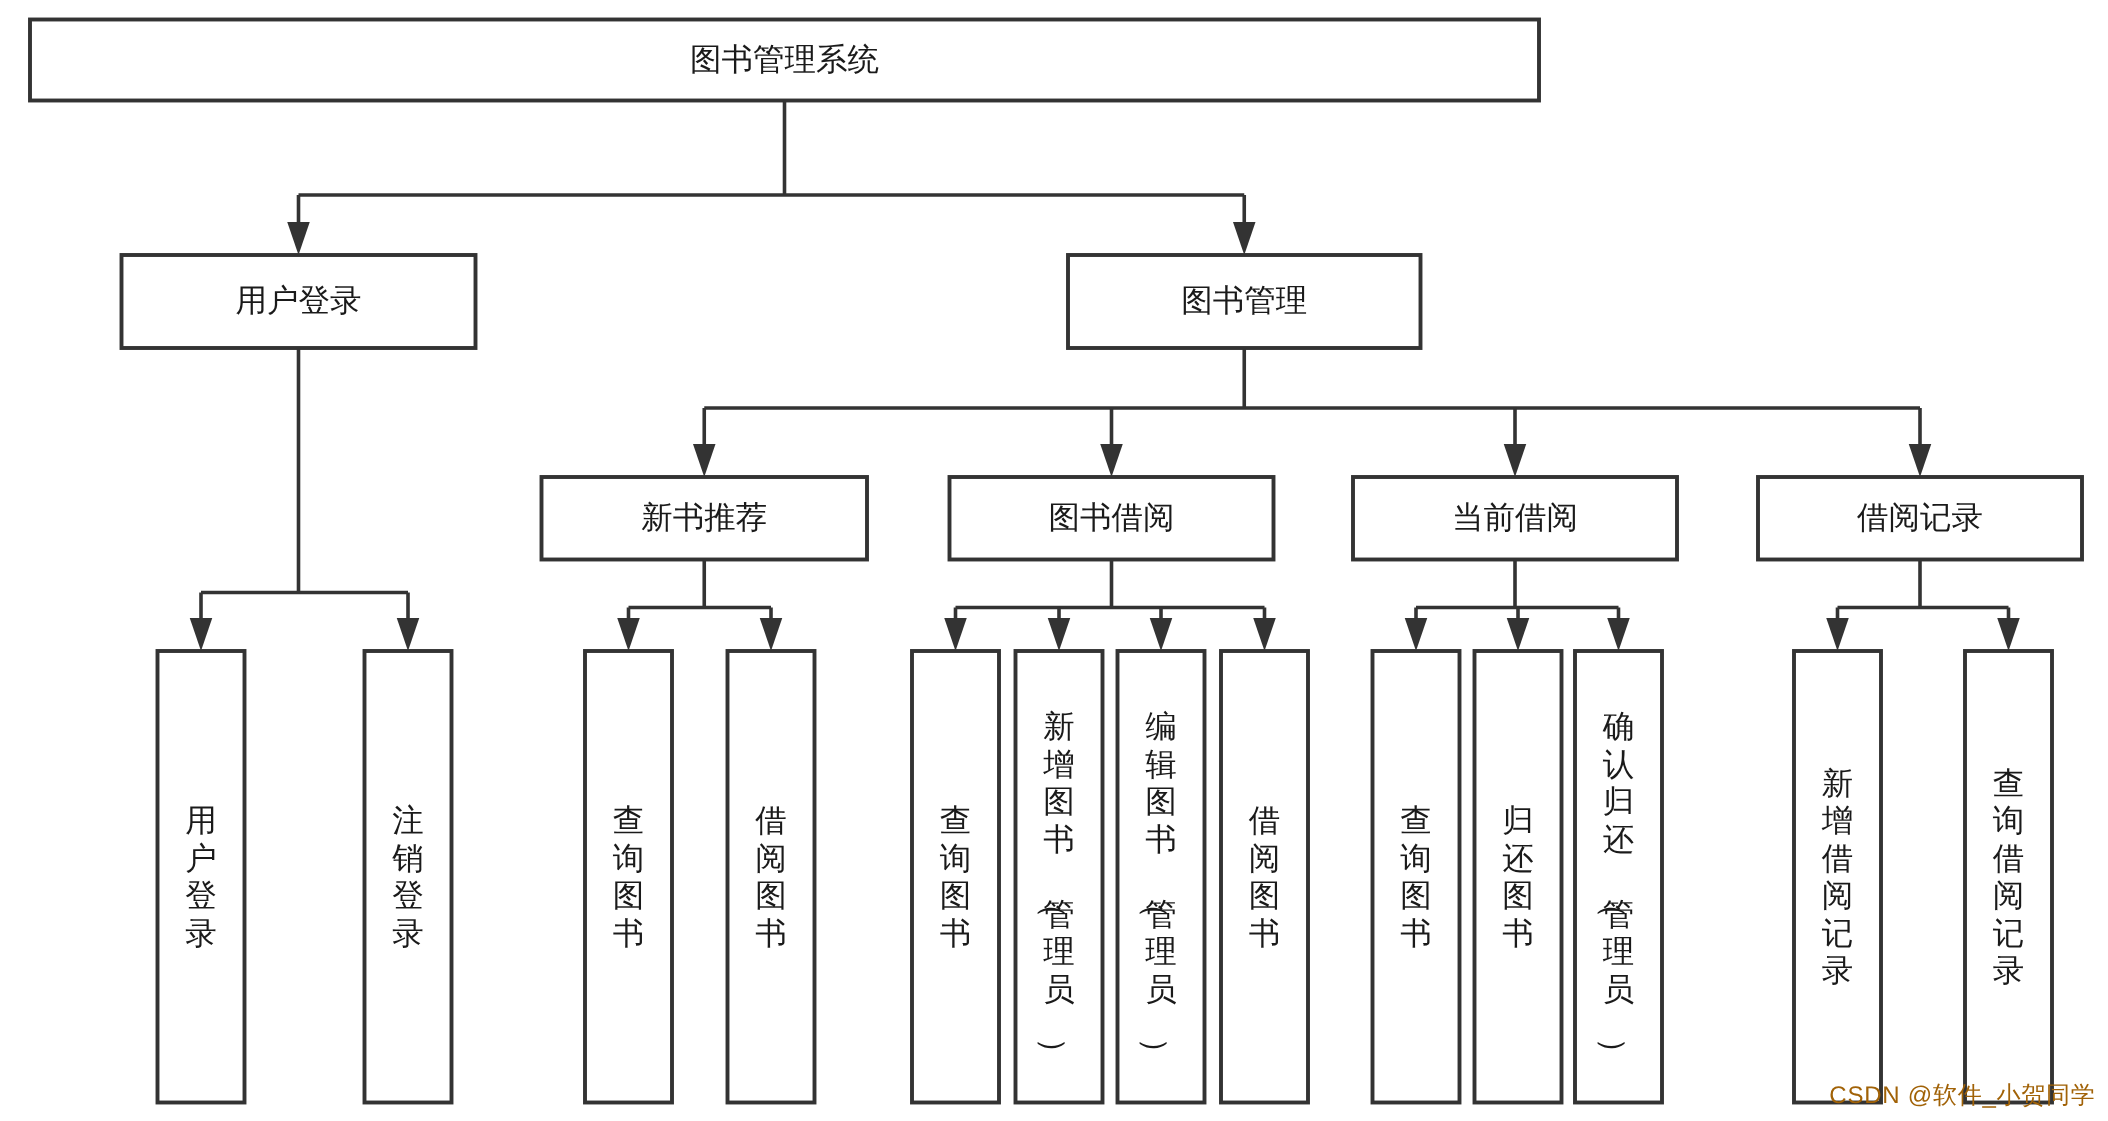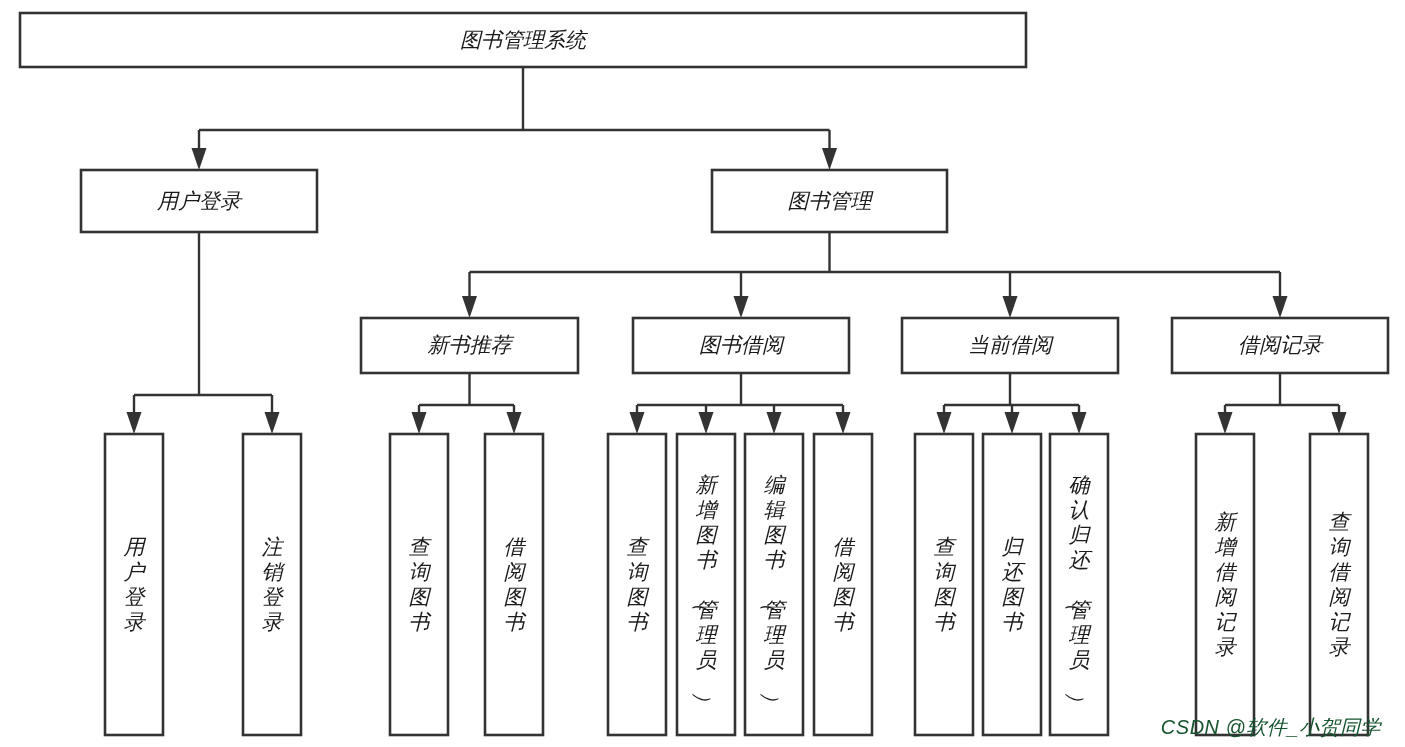--- a/index.html
+++ b/index.html
@@ -11,21 +11,20 @@
     width: 1405px;
     height: 747px;
     font-family: "Liberation Sans", "DejaVu Sans", sans-serif;
     overflow: hidden;
     position: relative;
   }
   #diagram-root {
     position: relative;
     width: 1405px;
     height: 747px;
-    font-style: italic;
   }
   svg#tree-svg {
     position: absolute;
     left: 0;
     top: 0;
     width: 1405px;
     height: 747px;
     display: block;
   }
   .node-box {
@@ -51,25 +50,25 @@
     dominant-baseline: middle;
   }
   .node-label-v {
     font-family: "Liberation Sans", "DejaVu Sans", sans-serif;
     font-size: 21px;
     fill: #1a1a1a;
     text-anchor: middle;
   }
   .watermark-text {
     position: absolute;
-    right: 24px;
+    right: 8px;
     bottom: 6px;
     font-family: "Liberation Sans", "DejaVu Sans", sans-serif;
-    font-size: 20px;
-    color: #14532d;
+    font-size: 16px;
+    color: #a16207;
     white-space: nowrap;
     letter-spacing: 0.5px;
     pointer-events: none;
   }
 </style>
 </head>
 <body>
 
 <div id="diagram-root">
   <svg id="tree-svg" viewBox="0 0 1405 747">

